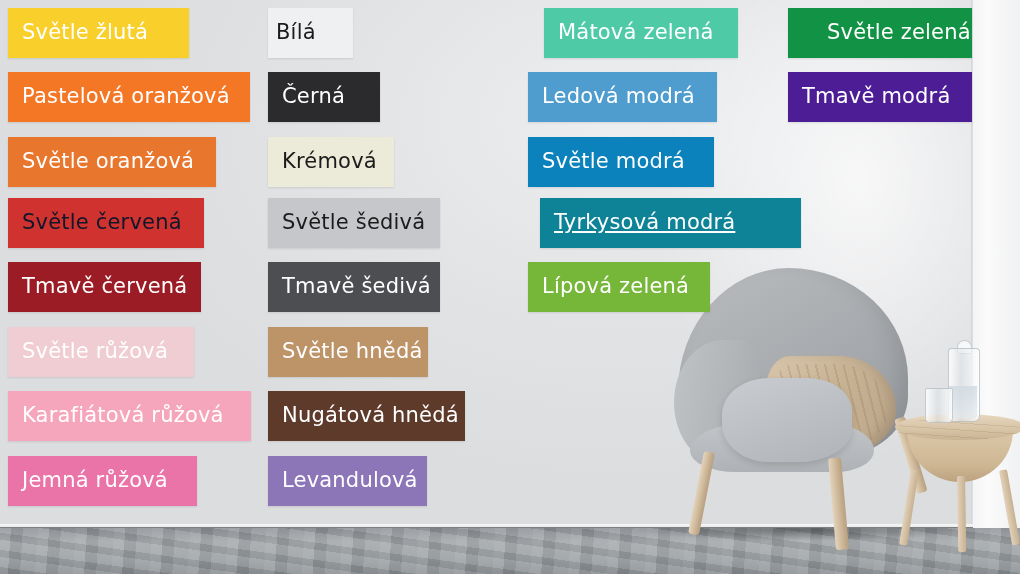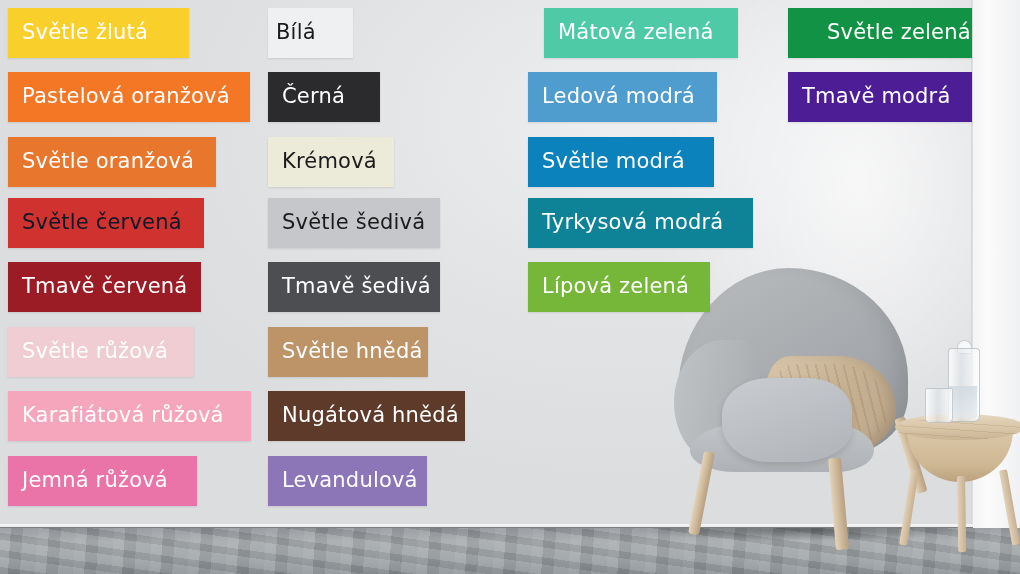--- a/index.html
+++ b/index.html
@@ -267,21 +267,21 @@
       </div>
       <div class="swatch" style="left: 528px; top: 8px; width: 194px; background: rgb(78, 202, 167); color: rgb(255, 255, 255); margin-left: 16px;">
         <span>Mátová zelená</span>
       </div>
       <div class="swatch" style="left: 528px; top: 72px; width: 189px; background: rgb(79, 157, 207); color: rgb(255, 255, 255);">
         <span>Ledová modrá</span>
       </div>
       <div class="swatch" style="left: 528px; top: 137px; width: 186px; background: rgb(11, 130, 188); color: rgb(255, 255, 255);">
         <span>Světle modrá</span>
       </div>
-      <div class="swatch" style="left: 528px; top: 198px; width: 225px; background: rgb(14, 131, 151); color: rgb(255, 255, 255);">
+      <div class="swatch" style="left: 540px; top: 198px; width: 261px; background: rgb(14, 131, 151); color: rgb(255, 255, 255); text-decoration: underline;">
         <span>Tyrkysová modrá</span>
       </div>
       <div class="swatch" style="left: 528px; top: 262px; width: 182px; background: rgb(118, 182, 57); color: rgb(255, 255, 255);">
         <span>Lípová zelená</span>
       </div>
       <div class="swatch" style="left: 788px; top: 8px; width: 184px; background: rgb(18, 146, 69); color: rgb(255, 255, 255); padding-left: 39px;">
         <span>Světle zelená</span>
       </div>
       <div class="swatch" style="left: 788px; top: 72px; width: 184px; background: #4c1d95; color: rgb(255, 255, 255);">
         <span>Tmavě modrá</span>

